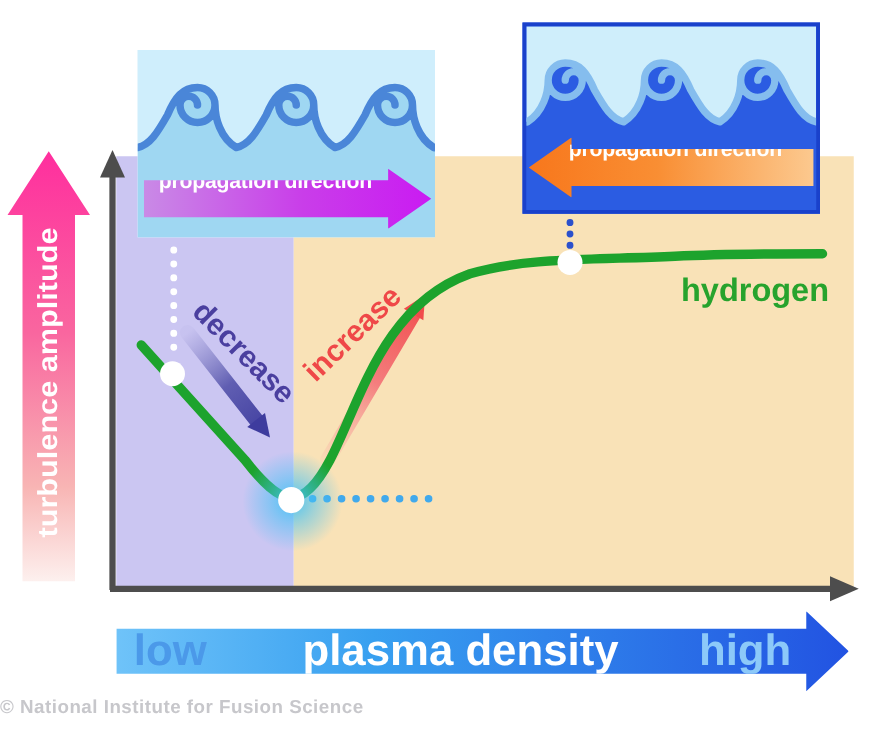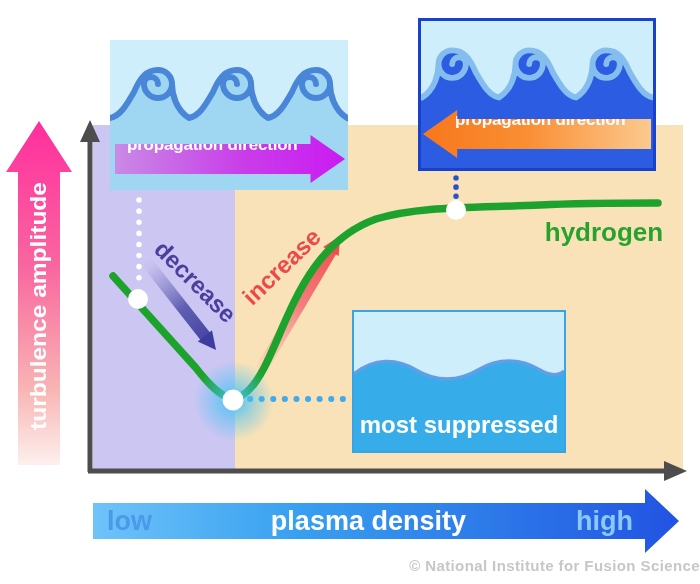--- a/index.html
+++ b/index.html
@@ -44,29 +44,29 @@
   .panel-suppressed .caption{
     position:absolute;left:0;right:0;bottom:12px;text-align:center;
     color:#fff;font-weight:bold;font-size:24px;z-index:2;
   }
 
   
   .density-arrow{
     position:absolute;left:93px;top:489px;width:586px;height:64px;z-index:4;
     background:linear-gradient(90deg,#6fc3f9 0%,#38a0f0 35%,#2253e2 100%);
     clip-path:polygon(0 22%,94.2% 22%,94.2% 0,100% 50%,94.2% 100%,94.2% 78%,0 78%);
-    font-weight:bold;font-size:27px;
+    font-weight:bold;font-size:35px;
   }
   .density-arrow .lbl{position:absolute;top:50%;transform:translateY(-50%);}
   .density-arrow .low-lbl{left:14px;color:#4b99e9;}
   .density-arrow .mid-lbl{left:47%;transform:translate(-50%,-50%);color:#ffffff;}
   .density-arrow .high-lbl{right:46px;color:#8cc9f9;}
 
   .copyright{
-    position:absolute;left:0;right:0;top:557px;text-align:right;z-index:4;
+    position:absolute;left:0;right:0;top:557px;text-align:left;z-index:4;
     color:#c7c7cb;font-size:15px;font-weight:bold;letter-spacing:0.4px;
   }
 </style>
 </head>
 <body>
 
 <div class="canvas">
 
   <div class="region low"></div>
   <div class="region high"></div>
@@ -141,27 +141,20 @@
       <g transform="translate(238 0) scale(-1 1)">
         <path fill="#cfeefb" d="M0 78 c10 -2 16 -12 24 -26 c6 -14 12 -22 24 -22 a14 14 0 0 1 14 14 c0 10 4 26 17 34 c10 -2 16 -12 24 -26 c6 -14 12 -22 24 -22 a14 14 0 0 1 14 14 c0 10 4 26 17 34 c10 -2 16 -12 24 -26 c6 -14 12 -22 24 -22 a14 14 0 0 1 14 14 c0 10 4 26 17 34 L238 78 L238 0 L0 0 Z"></path>
         <path fill="none" stroke="#85bdee" stroke-width="6" stroke-linecap="round" stroke-linejoin="round" d="M0 78 c10 -2 16 -12 24 -26 c6 -14 12 -22 24 -22 a14 14 0 0 1 14 14 c0 10 4 26 17 34 c10 -2 16 -12 24 -26 c6 -14 12 -22 24 -22 a14 14 0 0 1 14 14 c0 10 4 26 17 34 c10 -2 16 -12 24 -26 c6 -14 12 -22 24 -22 a14 14 0 0 1 14 14 c0 10 4 26 17 34 M62 44 a14 14 0 0 1 -28 0 a7 7 0 1 1 14 0 M141 44 a14 14 0 0 1 -28 0 a7 7 0 1 1 14 0 M220 44 a14 14 0 0 1 -28 0 a7 7 0 1 1 14 0"></path>
       </g>
     </svg>
     <div class="prop-arrow left">
       <span>propagation direction</span>
     </div>
   </div>
 
-  <div class="panel-suppressed">
-    <svg viewBox="0 0 210 139" preserveAspectRatio="none">
-      <path fill="#36ace8" d="M0 62 C20 46 42 46 62 58 C82 70 104 70 124 58 C144 46 166 46 186 58 C196 64 204 64 210 59 L210 139 L0 139 Z"></path>
-      <path fill="none" stroke="#5f9fe8" stroke-width="3.5" d="M0 62 C20 46 42 46 62 58 C82 70 104 70 124 58 C144 46 166 46 186 58 C196 64 204 64 210 59"></path>
-    </svg>
-    <div class="caption">most suppressed</div>
-  </div>
 
   <div class="density-arrow">
     <span class="lbl low-lbl">low</span>
     <span class="lbl high-lbl">high</span>
     <span class="lbl mid-lbl">plasma density</span>
   </div>
 
   <div class="copyright">© National Institute for Fusion Science</div>
 
 </div>

